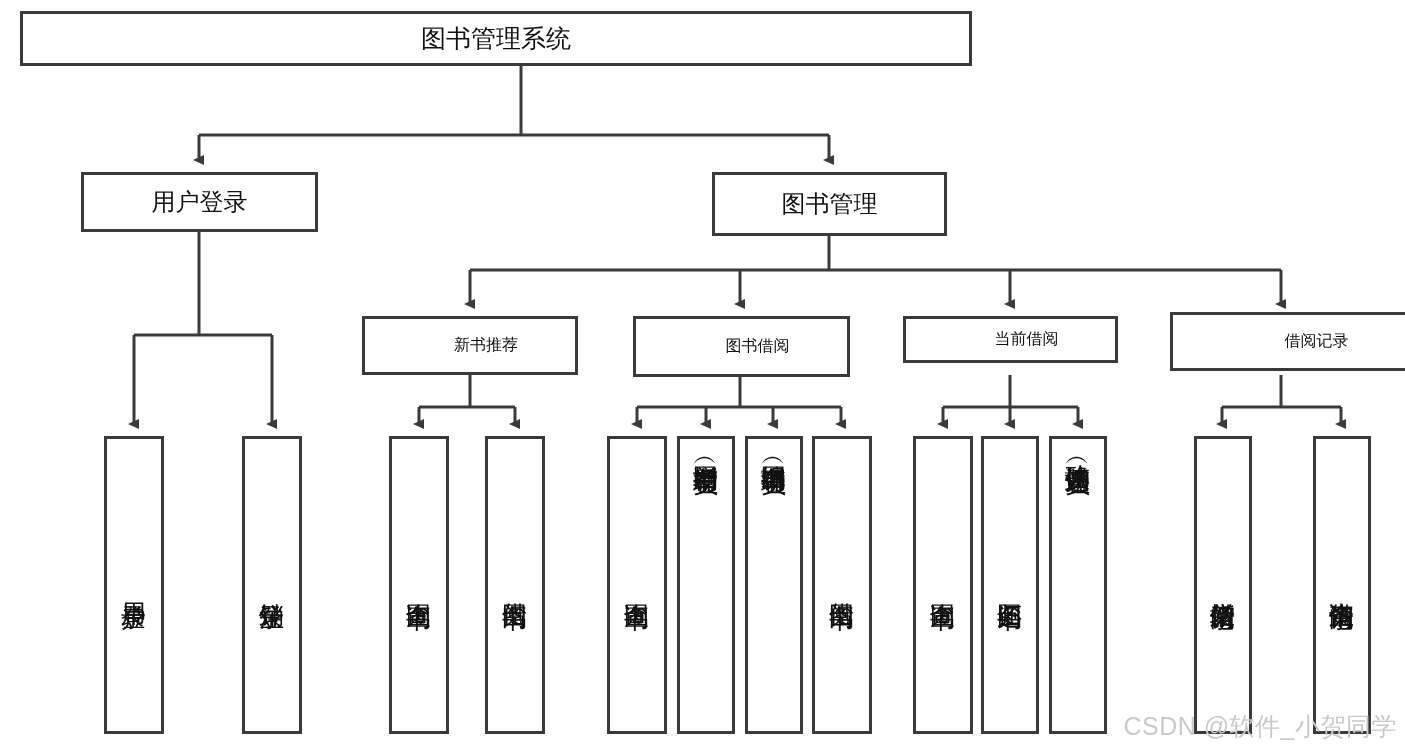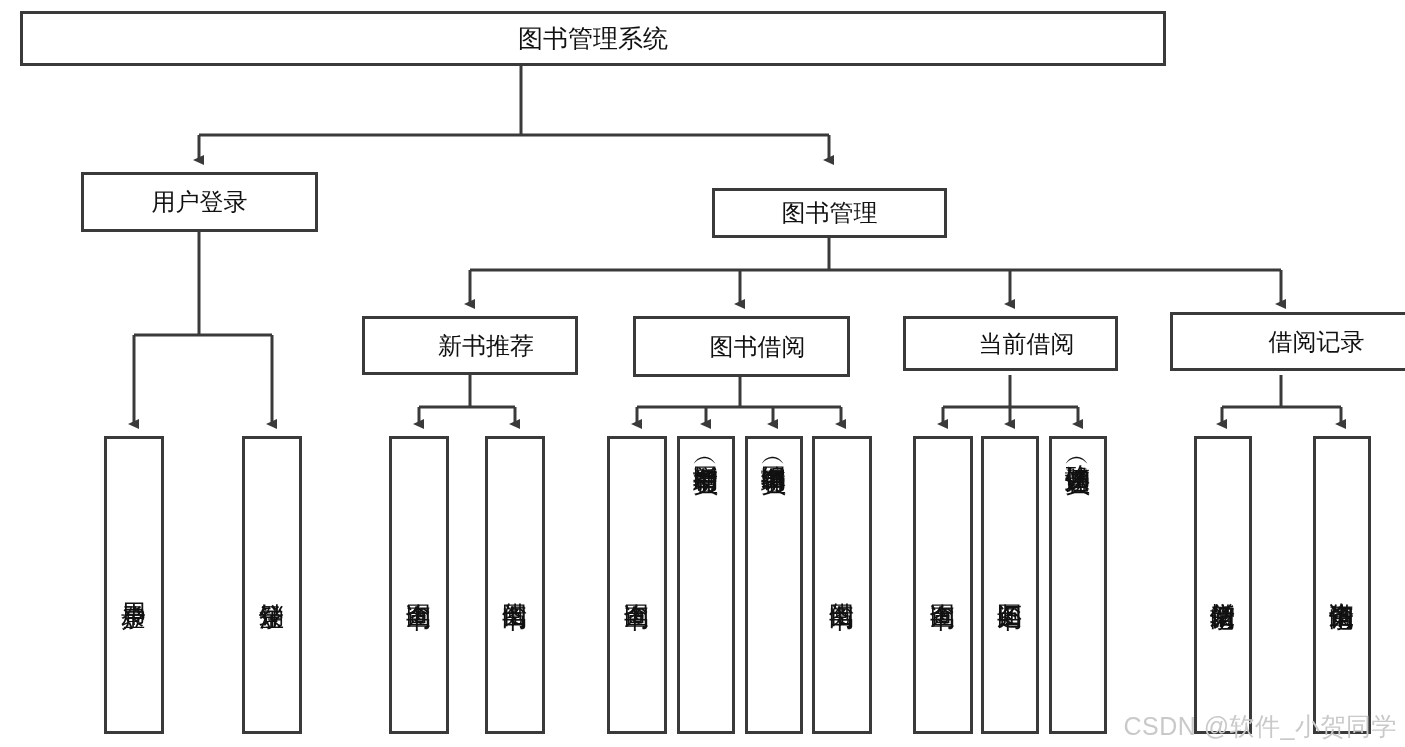--- a/index.html
+++ b/index.html
@@ -36,21 +36,21 @@
     color: #111111;
     z-index: 2;
   }
   .node.root {
     font-size: 25px;
   }
   .node.lvl2 {
     font-size: 24px;
   }
   .node.lvl3 {
-    font-size: 24px;
+    font-size: 16px;
     padding-left: 32px;
   }
   .node.leaf {
     align-items: flex-start;
     justify-content: center;
     padding-top: 6px;
   }
   .node.leaf.centered {
     align-items: center;
     padding-top: 0;
@@ -127,38 +127,38 @@
       <path d="M1010,407 L1010,424" marker-end="url(#arrow)"></path>
       <path d="M1078,407 L1078,424" marker-end="url(#arrow)"></path>
 
       <path d="M1281,375 L1281,407"></path>
       <path d="M1222,407 L1341,407"></path>
       <path d="M1222,407 L1222,424" marker-end="url(#arrow)"></path>
       <path d="M1341,407 L1341,424" marker-end="url(#arrow)"></path>
     </g>
   </svg>
 
-  <div class="node root" style="left:20px; top:11px; width:1146px; height:55px;">
+  <div class="node root" style="left:20px; top:11px; width:952px; height:55px;">
     <span class="htext">图书管理系统</span>
   </div>
 
   <div class="node lvl2" style="left:81px; top:172px; width:237px; height:60px;">
     <span class="htext">用户登录</span>
   </div>
-  <div class="node lvl2" style="left:712px; top:172px; width:235px; height:50px;margin-top:16px;">
+  <div class="node lvl2" style="left:712px; top:172px; width:235px; height:64px;">
     <span class="htext">图书管理</span>
   </div>
 
   <div class="node lvl3" style="left:362px; top:316px; width:216px; height:59px;">
     <span class="htext">新书推荐</span>
   </div>
   <div class="node lvl3" style="left:633px; top:316px; width:217px; height:61px;">
     <span class="htext">图书借阅</span>
   </div>
-  <div class="node lvl3" style="left:903px; top:316px; width:215px; height:55px;align-items:center;">
+  <div class="node lvl3" style="left:903px; top:316px; width:215px; height:47px;align-items:center;">
     <span class="htext">当前借阅</span>
   </div>
   <div class="node lvl3" style="left:1170px; top:312px; width:261px; height:59px;font-family:Liberation Serif, serif;">
     <span class="htext">借阅记录</span>
   </div>
 
   <div class="node leaf centered" style="left:104px; top:436px; width:60px; height:298px;">
     <span class="vtext">用户登录</span>
   </div>
   <div class="node leaf centered" style="left:242px; top:436px; width:60px; height:298px;">

